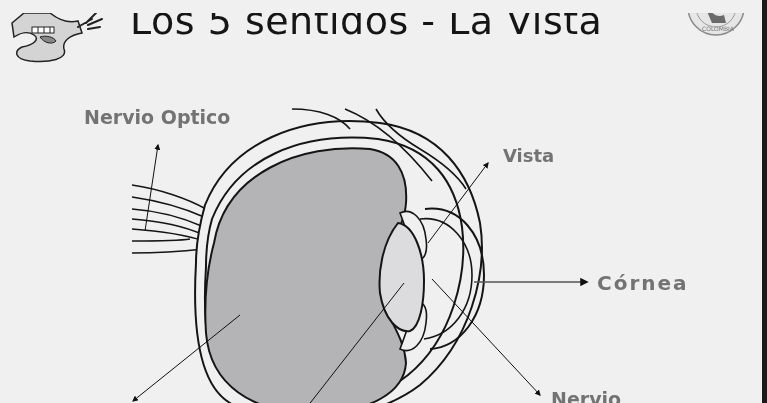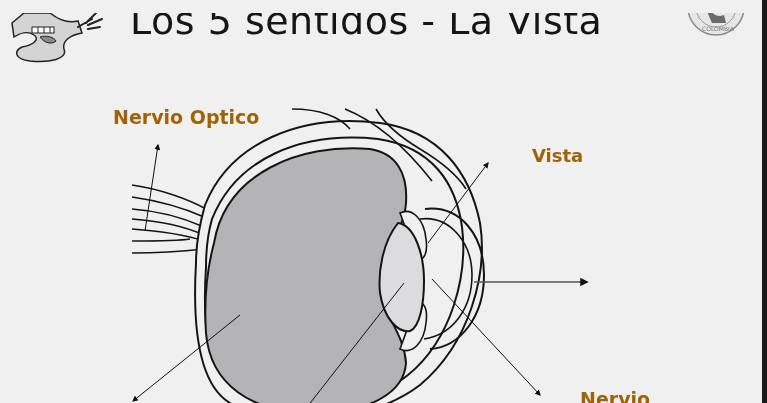--- a/index.html
+++ b/index.html
@@ -9,22 +9,22 @@
       font-family: "DejaVu Sans", sans-serif;
     }
     .canvas { position: absolute; left: 0; top: 13px; width: 762px; height: 403px; background: #f0f0f0; overflow: hidden; }
     .right-edge { position: absolute; right: 0; top: 0; width: 5px; height: 403px; background: #1a1a1a; }
     .title {
       position: absolute; left: 130px; top: -14px;
       font-size: 38px; color: #151515; letter-spacing: 0.5px;
       white-space: nowrap; font-family: "DejaVu Sans", sans-serif;
     }
     .label {
-      position: absolute; color: #a16207; font-weight: bold;
-      font-family: "DejaVu Sans", sans-serif; white-space: nowrap; margin-left: 29px;
+      position: absolute; color: #737373; font-weight: bold;
+      font-family: "DejaVu Sans", sans-serif; white-space: nowrap;
     }
     .lbl-nervio { left: 84px; top: 93px; font-size: 19px; }
     .lbl-iris   { left: 503px; top: 132px; font-size: 18px; }
     .lbl-cornea { left: 597px; top: 258px; font-size: 20px; letter-spacing: 2px; }
     .lbl-pupila { left: 551px; top: 375px; font-size: 19px; }
     .lbl-retina { left: 76px; top: 394px; font-size: 19px; }
     svg.diagram { position: absolute; left: 0; top: 0; }
   </style>
 </head>
 <body>
@@ -88,17 +88,18 @@
     <line x1="145" y1="218" x2="158" y2="132" stroke="#111" stroke-width="1" marker-end="url(#arrow)"></line>
     <line x1="428" y1="230" x2="488" y2="150" stroke="#111" stroke-width="1" marker-end="url(#arrow)"></line>
     <line x1="474" y1="269" x2="587" y2="269" stroke="#555" stroke-width="1.4" marker-end="url(#arrow)"></line>
     <line x1="432" y1="266" x2="540" y2="382" stroke="#111" stroke-width="1" marker-end="url(#arrow)"></line>
     <line x1="240" y1="302" x2="133" y2="388" stroke="#111" stroke-width="1" marker-end="url(#arrow)"></line>
     <line x1="404" y1="270" x2="300" y2="403" stroke="#111" stroke-width="1"></line>
   </svg>
 
   <div class="label lbl-nervio">Nervio Optico</div>
   <div class="label lbl-iris">Vista</div>
+  <div class="label lbl-cornea">Córnea</div>
   <div class="label lbl-pupila">Nervio</div>
   <div class="label lbl-retina">Ret</div>
 </div>
 
 <div class="right-edge"></div>
 
 </body></html>

